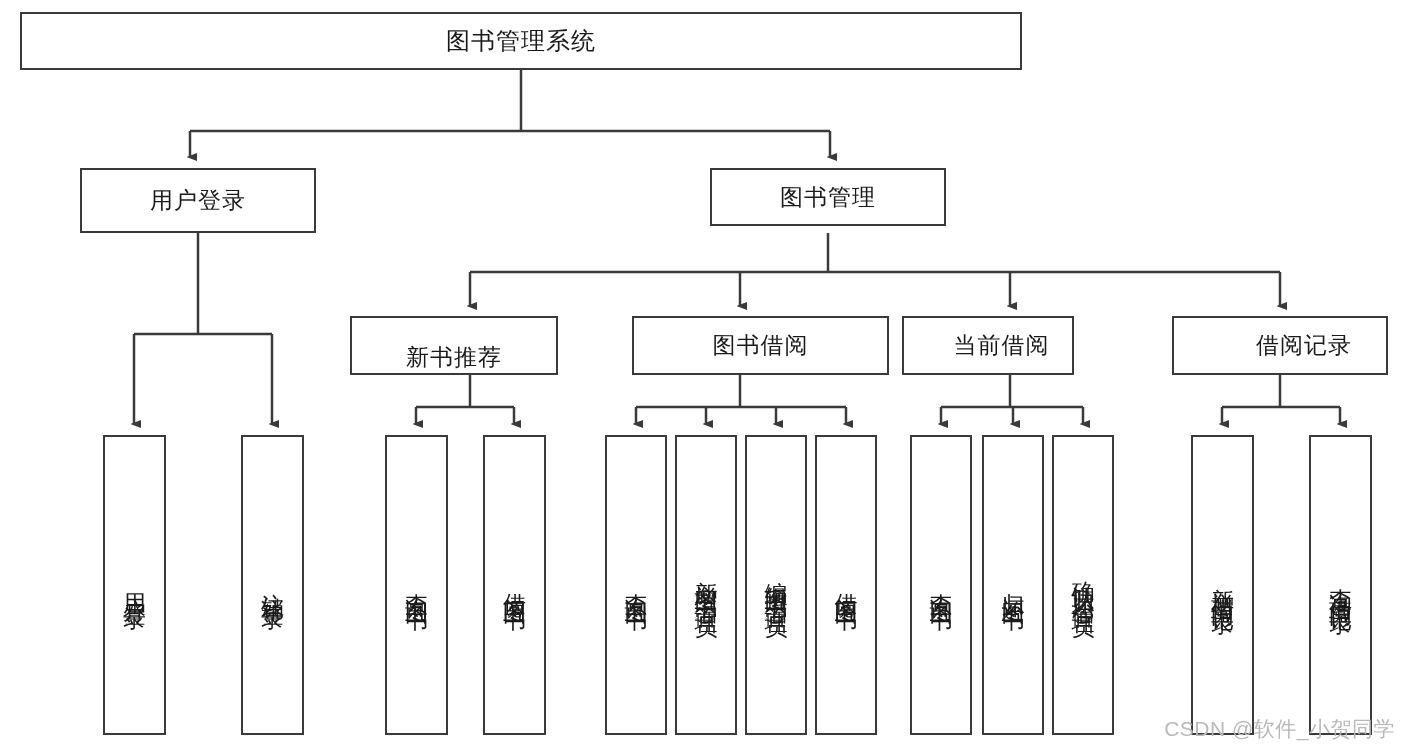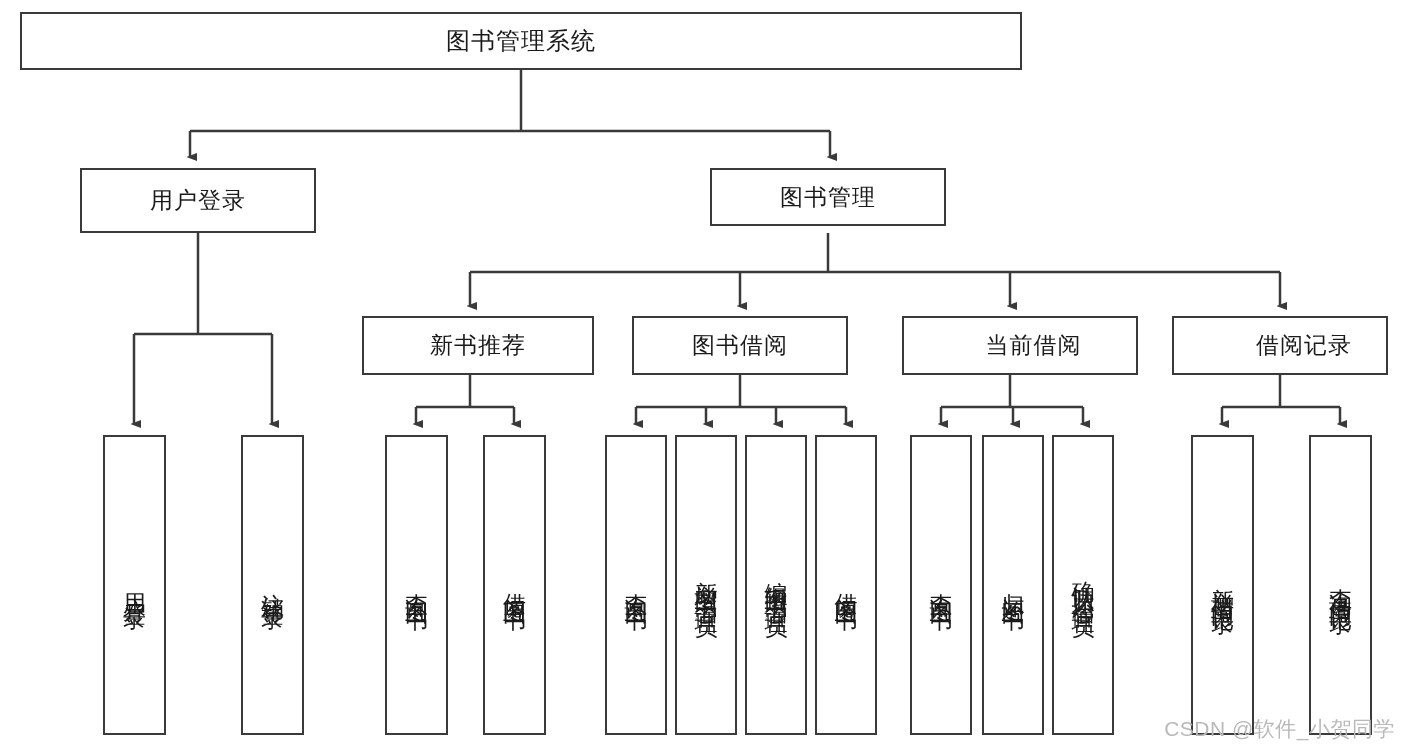--- a/index.html
+++ b/index.html
@@ -110,27 +110,27 @@
     <span>图书管理系统</span>
   </div>
 
   <div class="node h" style="left:80px; top:168px; width:236px; height:65px;">
     <span>用户登录</span>
   </div>
   <div class="node h" style="left:710px; top:168px; width:236px; height:58px;">
     <span>图书管理</span>
   </div>
 
-  <div class="node h" style="left:362px; top:316px; width:232px; height:59px;">
+  <div class="node h" style="left:350px; top:316px; width:208px; height:59px;align-items:flex-end;">
     <span>新书推荐</span>
   </div>
-  <div class="node h" style="left:632px; top:316px; width:216px; height:59px;">
+  <div class="node h" style="left:632px; top:316px; width:257px; height:59px;">
     <span>图书借阅</span>
   </div>
-  <div class="node h" style="left:902px; top:316px; width:236px; height:59px;padding-left:27px;">
+  <div class="node h" style="left:902px; top:316px; width:172px; height:59px;padding-left:27px;">
     <span>当前借阅</span>
   </div>
   <div class="node h" style="left:1172px; top:316px; width:216px; height:59px;padding-left:48px;">
     <span>借阅记录</span>
   </div>
 
   <div class="node v" style="left:103px; top:435px; width:63px; height:300px;">
     <span class="vtext">用户登录</span>
   </div>
   <div class="node v" style="left:241px; top:435px; width:63px; height:300px;">

